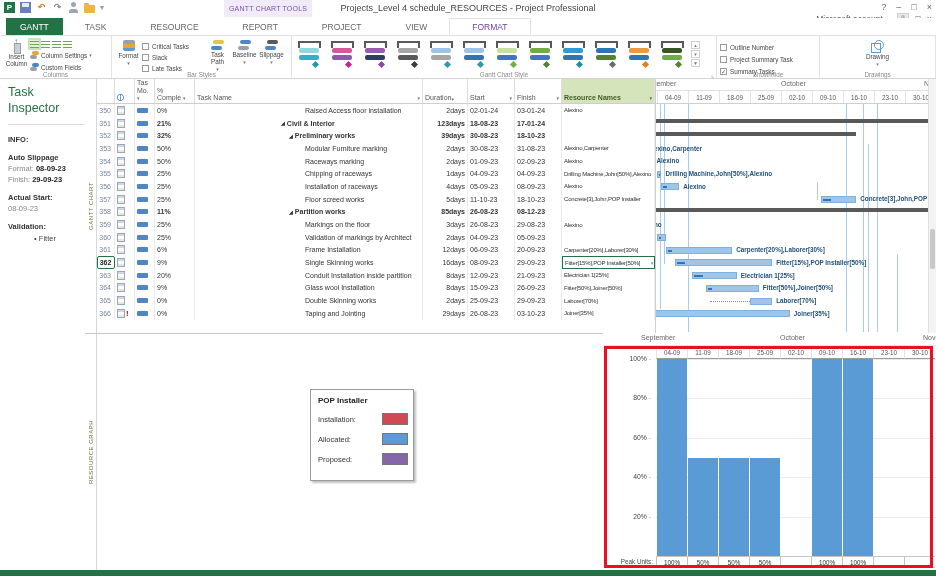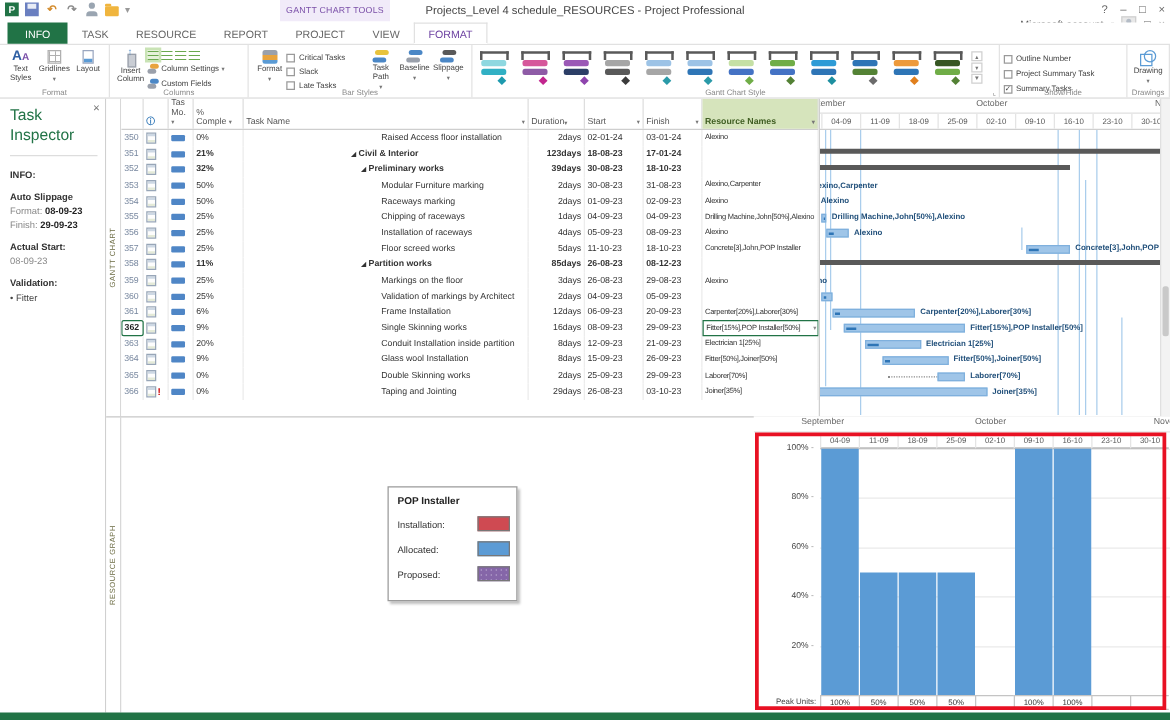--- a/index.html
+++ b/index.html
@@ -29,21 +29,21 @@
   .acct-row { position:absolute; right:4px; top:13px; display:flex; gap:6px; align-items:center; font-size:8.5px; color:#555; }
   .avatar { width:12px; height:12px; background:#e8e8e8; border:1px solid #cfcfcf; position:relative; }
   .avatar::before { content:""; position:absolute; top:1px; left:3px; width:4px; height:4px; border-radius:50%; background:#b4bcc6; }
   .avatar::after { content:""; position:absolute; bottom:0; left:1px; width:8px; height:4px; border-radius:3px 3px 0 0; background:#b4bcc6; }
   .ctx-group { position:absolute; left:224px; top:0; width:88px; height:17px; background:#f1ebf9;
                color:#7a4fa8; font-size:7px; text-align:center; line-height:17px; letter-spacing:0.2px; }
 
   
   .tabrow { position:absolute; top:18px; left:0; width:936px; height:18px; background:#fff;
             border-bottom:1px solid #e1e1e1; display:flex; align-items:stretch; padding-left:6px; }
-  .tab { padding:0 11px; font-size:8.5px; color:#666; display:flex; align-items:center; }
+  .tab { padding:0 22px; font-size:8.5px; color:#666; display:flex; align-items:center; }
   .tab.file { background:#217346; color:#fff; padding:0 14px; }
   .tab.active { background:#fff; color:#6b3fa0; border:1px solid #e1e1e1; border-bottom:1px solid #fff; }
 
   
   .ribbon { position:absolute; top:36px; left:0; width:936px; height:43px; background:#fff;
             border-bottom:1px solid #d5d5d5; display:flex; }
   .rgroup { position:relative; height:100%; border-right:1px solid #e3e3e3; padding:2px 3px 9px 3px;
             display:flex; align-items:flex-start; }
   .rg-label { position:absolute; bottom:0; left:0; right:0; text-align:center; font-size:6.3px; color:#8a8a8a; }
   .bigbtn { width:27px; display:flex; flex-direction:column; align-items:center; gap:1px; padding-top:2px; }
@@ -79,30 +79,30 @@
        border:2px solid #595959; border-bottom:none; }
   .gt-b1,.gt-b2 { position:absolute; left:4px; width:20px; height:5px; border-radius:2px; }
   .gt-b1 { top:7px; } .gt-b2 { top:14px; }
   .gt-d { position:absolute; left:18px; top:21px; width:5px; height:5px; transform:rotate(45deg); }
   .gal-scroll { display:flex; flex-direction:column; gap:1px; margin-left:2px; padding-top:3px; }
   .gal-scroll span { width:9px; height:8px; border:1px solid #d0d0d0; font-size:5px; color:#777;
         display:flex; align-items:center; justify-content:center; }
   .dlg-launcher { position:absolute; right:2px; bottom:0; font-size:6px; color:#8a8a8a; }
 
   
-  .inspector { position:absolute; top:79px; left:0; width:85px; height:491px; background:#fff;
+  .inspector { position:absolute; top:79px; left:0; width:95px; height:491px; background:#fff;
                border-right:1px solid #d0d0d0; padding:6px 6px 0 8px; }
   .ti-title { color:#217346; font-size:12.5px; line-height:1.25; }
   .ti-close { position:absolute; top:4px; right:4px; font-size:7px; color:#777; }
   .ti-task { margin-top:10px; font-size:9.5px; font-weight:bold; color:#333; line-height:1.3; }
   .ti-hr { border-top:1px solid #ddd; margin:8px 0 10px 0; }
   .ti-sec { font-size:7.5px; font-weight:bold; color:#333; margin-top:9px; }
   .ti-line { font-size:7.5px; color:#888; margin-top:2px; }
   .ti-line b { color:#222; }
-  .ti-bullet { font-size:7.5px; color:#444; margin-top:3px; text-align:left; padding-right:6px; }
+  .ti-bullet { font-size:7.5px; color:#444; margin-top:3px; text-align:center; padding-right:6px; }
 
   .vstrip { position:absolute; width:12px; background:#fff; border-right:1px solid #d8d8d8;
             display:flex; align-items:center; justify-content:center; }
   .vstrip span { writing-mode:vertical-rl; transform:rotate(180deg); font-size:6px; letter-spacing:0.5px;
             color:#6d6d45; white-space:nowrap; }
   .vstrip.top { top:79px; left:85px; height:254px; }
   .vstrip.bot { top:334px; left:85px; height:236px; }
 
   
   .ttable { position:absolute; top:79px; left:97px; width:558px; height:254px; background:#fff;
@@ -205,46 +205,30 @@
       <span>Microsoft account</span>
       <span class="chev">▾</span>
       <span class="avatar"></span>
       <span style="font-size:9px;color:#666;">□</span>
       <span style="font-size:9px;color:#666;">×</span>
     </div>
     <div class="ctx-group">GANTT CHART TOOLS</div>
   </div>
 
   <div class="tabrow" id="tabrow">
-      <div class="tab file">INFO</div>
+      <div class="tab file">GANTT</div>
       <div class="tab">TASK</div>
       <div class="tab">RESOURCE</div>
       <div class="tab">REPORT</div>
       <div class="tab">PROJECT</div>
       <div class="tab">VIEW</div>
       <div class="tab active">FORMAT</div>
     </div>
 
   <div class="ribbon">
-    <div class="rgroup" style="width:88px;">
-      <div class="bigbtn">
-        <span class="a-ico">A<i>A</i></span>
-        <span class="cap">Text Styles</span>
-      </div>
-      <div class="bigbtn">
-        <span class="grid-ico"></span>
-        <span class="cap">Gridlines</span>
-        <span class="chev">▾</span>
-      </div>
-      <div class="bigbtn">
-        <span class="page-ico"></span>
-        <span class="cap">Layout</span>
-      </div>
-      <span class="rg-label">Format</span>
-    </div>
 
     <div class="rgroup" style="width:112px;">
       <div class="bigbtn">
         <span class="col-ico"></span>
         <span class="cap">Insert Column</span>
       </div>
       <div style="display:flex;flex-direction:column;gap:2px;padding-top:2px;">
         <div style="display:flex;gap:2px;">
           <span class="align-ico on"></span>
           <span class="align-ico"></span>

